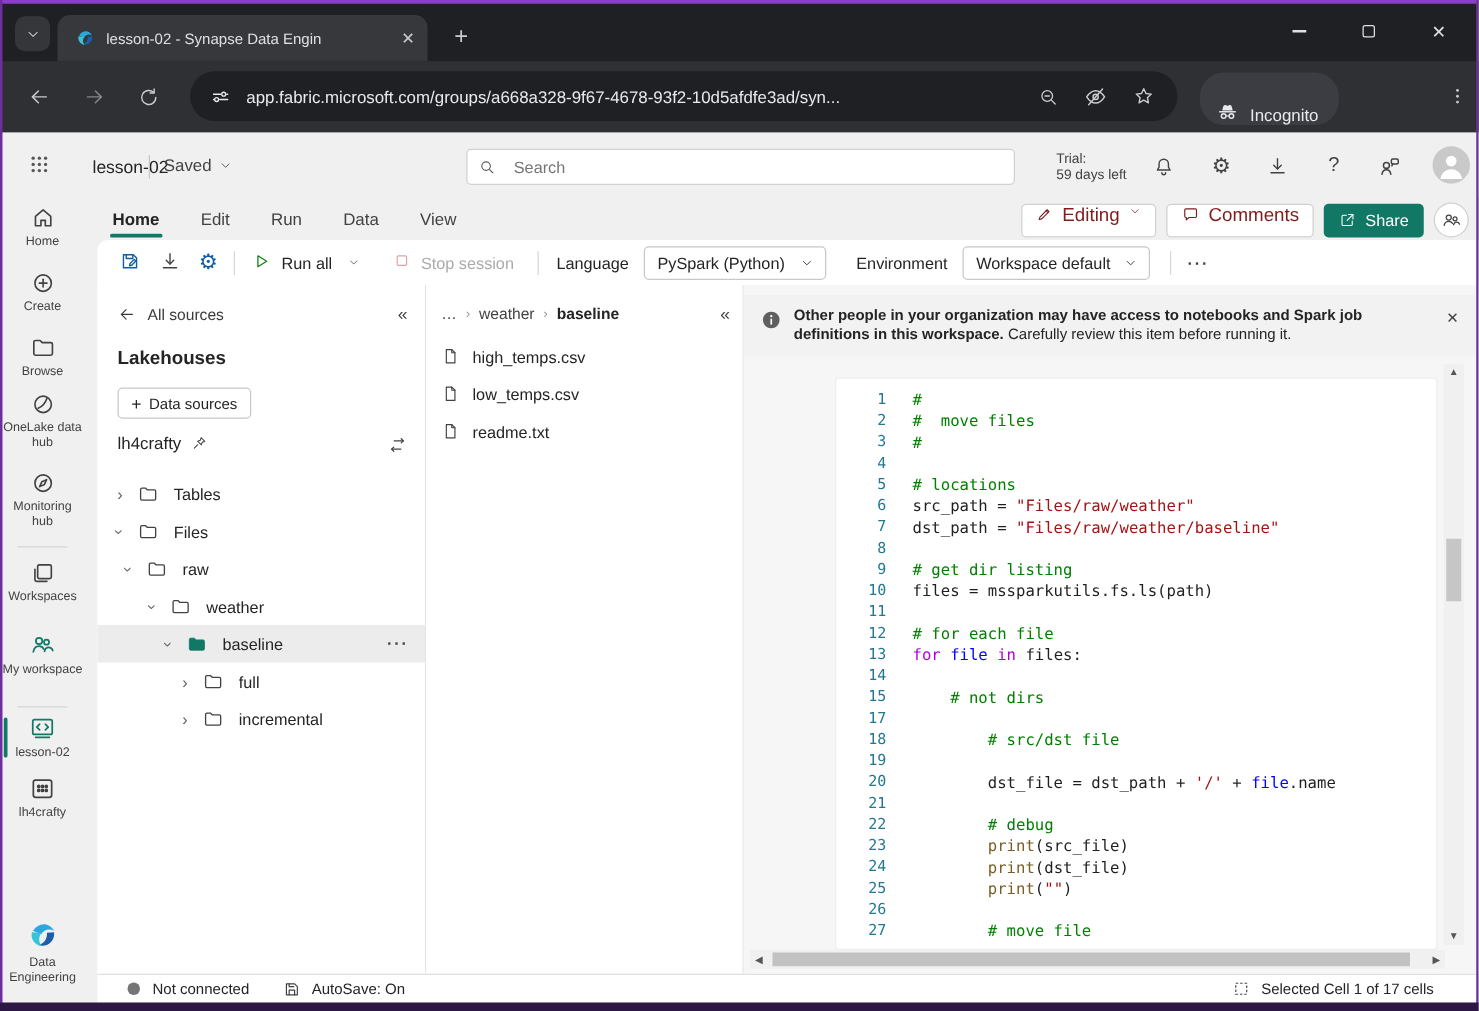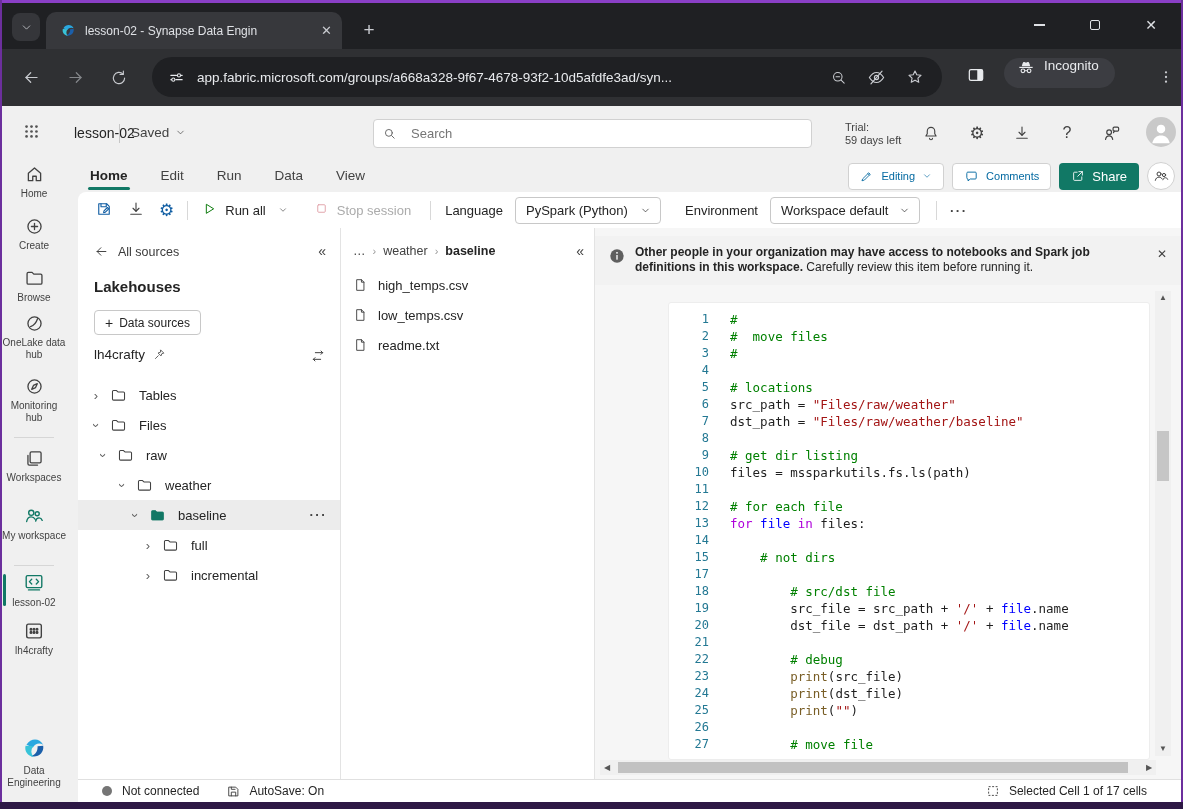--- a/index.html
+++ b/index.html
@@ -31,21 +31,21 @@
   .min-bar{width:11px;height:1.5px;background:#dfe1e5}
   .max-box{width:10px;height:10px;border:1.5px solid #dfe1e5;border-radius:2px}
   .close-x{font-size:14px}
   .navbar{position:absolute;left:0;top:49px;width:100%;height:57px;background:#2f3033;display:flex;align-items:center}
   .navbtn{width:34px;height:34px;display:flex;align-items:center;justify-content:center;color:#c9cbd0}
   .navbtn.dis{color:#85878b}
   .omnibox{position:absolute;left:152px;top:8px;width:790px;height:40px;border-radius:20px;background:#1f2023;display:flex;align-items:center;padding:0 18px 0 16px;color:#e8eaed}
   .omni-url{font-size:13.5px;margin-left:12px;white-space:nowrap;overflow:hidden;flex:1}
   .omni-icons{display:flex;gap:20px;color:#c9cbd0;align-items:center}
   .split-ic{position:absolute;left:966px;top:16px;color:#e8eaed}
-  .incog{position:absolute;left:1004px;top:9px;height:30px;padding:0 16px 0 12px;border-radius:19px;background:#3c3d42;display:flex;align-items:flex-start;gap:8px;color:#e8eaed;font-size:13.5px}
+  .incog{position:absolute;left:960px;top:9px;height:42px;padding:0 16px 0 12px;border-radius:19px;background:#3c3d42;display:flex;align-items:flex-end;gap:8px;color:#e8eaed;font-size:13.5px}
   .dots3{position:absolute;left:1150px;top:12px;width:32px;height:32px;display:flex;align-items:center;justify-content:center;color:#c9cbd0}
 
   
   .appheader{position:absolute;left:0;top:106px;width:100%;height:52px;background:#f0f0f0}
   .waffle{position:absolute;left:23px;top:123px;color:#555}
   .doc-title{position:absolute;left:74px;top:125px;font-size:14px;color:#242424}
   .hdr-div{position:absolute;left:119px;top:124px;width:1px;height:19px;background:#c6c6c6}
   .saved{position:absolute;left:131px;top:125px;font-size:13.5px;color:#424242;display:flex;align-items:center;gap:6px}
   .searchbox{position:absolute;left:373px;top:119px;width:439px;height:29px;background:#fff;border:1px solid #d1d1d1;border-radius:4px;display:flex;align-items:center;padding:0 8px;gap:14px;color:#616161}
   .searchbox input{border:none;outline:none;flex:1;font-size:13px;font-family:"Liberation Sans",sans-serif;color:#242424;background:transparent}
@@ -53,21 +53,21 @@
   .hico{position:absolute;top:123px;width:20px;height:20px;color:#424242;display:flex;align-items:center;justify-content:center}
   .avatar{position:absolute;left:1146px;top:117px;width:30px;height:30px;border-radius:50%;background:#c9c9c9;display:flex;align-items:center;justify-content:center;color:#fff;overflow:hidden}
 
   
   .ribbon{position:absolute;left:0;top:158px;width:100%;height:34px}
   .mtabs{position:absolute;left:88px;top:0;height:34px;display:flex;gap:29px;align-items:center}
   .mtab{font-size:13.5px;color:#424242;height:34px;display:flex;align-items:center;position:relative;padding:0 2px}
   .mtab.active{font-weight:bold;color:#242424}
   .mtab.active::after{content:"";position:absolute;left:0;right:0;bottom:2px;height:3px;border-radius:2px;background:var(--accent)}
   .rbright{position:absolute;right:8px;top:4px;display:flex;gap:8px;align-items:center}
-  .rbtn{height:27px;border:1px solid #d1d1d1;border-radius:4px;background:#fff;display:flex;align-items:center;gap:7px;padding:0 11px;font-size:11px;color:#0369a1}
+  .rbtn{height:27px;border:1px solid #d1d1d1;border-radius:4px;background:#fff;display:flex;gap:7px;padding:0 11px;font-size:15px;color:#7f1d1d}
   .sharebtn{height:27px;border-radius:4px;background:var(--accent);color:#fff;display:flex;align-items:center;gap:7px;padding:0 12px;font-size:13px}
   .peoplecirc{width:28px;height:28px;border-radius:50%;border:1px solid #d1d1d1;background:#fff;display:flex;align-items:center;justify-content:center;color:#424242}
 
   
   .card{position:absolute;left:78px;top:192px;right:0;bottom:30px;background:#fff;border-top-left-radius:8px}
   .nbtoolbar{position:absolute;left:0;top:0;right:0;height:36px;display:flex;align-items:center;padding-left:17px;font-size:13px}
   .tsep{width:1px;height:19px;background:#d8d8d8}
   .dd{height:27px;border:1px solid #c8c8c8;border-radius:4px;display:flex;align-items:center;justify-content:space-between;padding:0 9px 0 10px;color:#242424}
   .panels{position:absolute;left:0;top:36px;right:0;bottom:0;display:flex}
   .explorer{width:263px;border-right:1px solid #e3e3e3;position:relative;background:#fff}
@@ -595,21 +595,20 @@
                 <div class="code-line">
                   <span class="ln">17</span>
                   <span class="codetxt"></span>
                 </div>
                 <div class="code-line">
                   <span class="ln">18</span>
                   <span class="codetxt"><span class="seg-tx">        </span><span class="seg-cm"># src/dst file</span></span>
                 </div>
                 <div class="code-line">
                   <span class="ln">19</span>
-                  <span class="codetxt"><span class="seg-tx">        src_file = src_path + </span><span class="seg-st">'/'</span><span class="seg-tx"> + </span><span class="seg-bi">file</span><span class="seg-tx">.name</span></span>
                 </div>
                 <div class="code-line">
                   <span class="ln">20</span>
                   <span class="codetxt"><span class="seg-tx">        dst_file = dst_path + </span><span class="seg-st">'/'</span><span class="seg-tx"> + </span><span class="seg-bi">file</span><span class="seg-tx">.name</span></span>
                 </div>
                 <div class="code-line">
                   <span class="ln">21</span>
                   <span class="codetxt"></span>
                 </div>
                 <div class="code-line">

